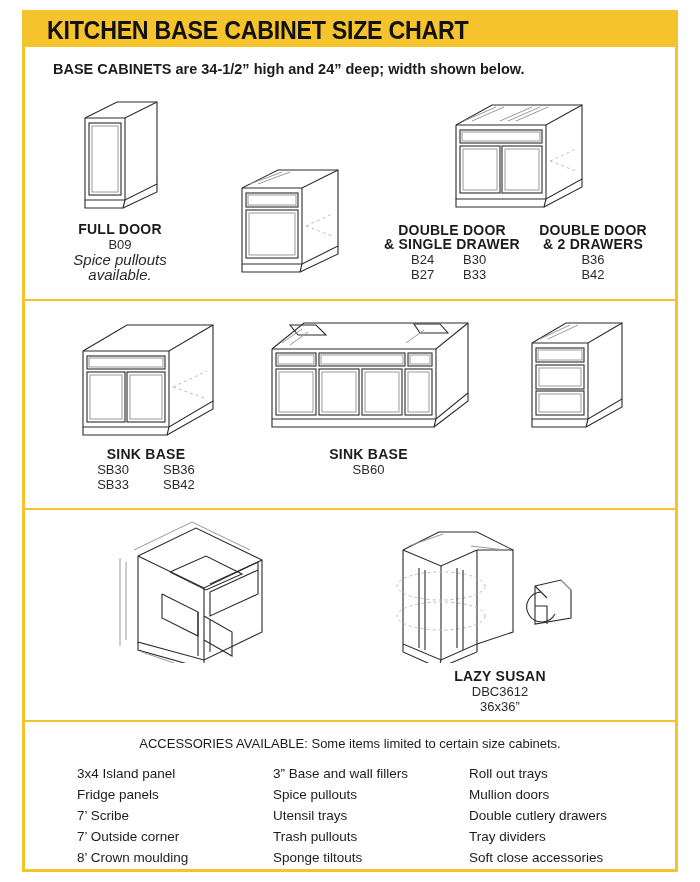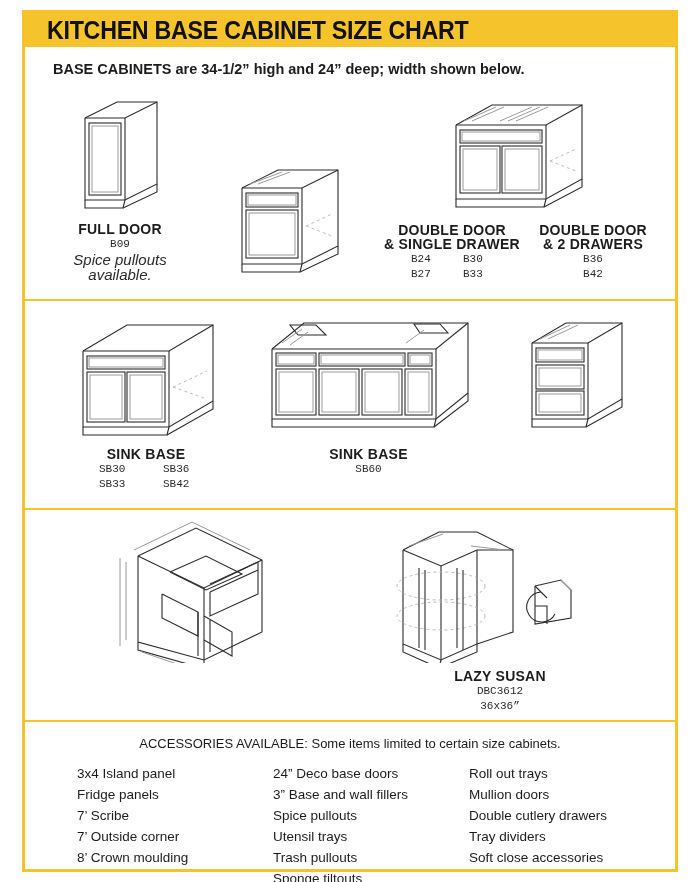--- a/index.html
+++ b/index.html
@@ -75,25 +75,24 @@
   }
   .cap .title {
     font-size: 14px;
     font-weight: bold;
     color: #1c1c1c;
     letter-spacing: 0.25px;
     line-height: 14px;
     white-space: pre-line;
   }
   .cap .codes {
-    font-size: 11px;
+    font-size: 13px;
     color: #2a2a2a;
     line-height: 15px;
     margin-top: 1px;
-    font-family: Liberation Mono, monospace;
   }
   .cap .codes .col2 {
     display: flex;
     justify-content: center;
     gap: 22px;
   }
   .cap .codes .col2 span { display: block; text-align: left; min-width: 30px; }
   .cap .note {
     font-size: 15px;
     font-style: italic;
@@ -424,21 +423,20 @@
     <div class="acc-head">ACCESSORIES AVAILABLE:  Some items limited to certain size cabinets.</div>
     <div class="acc-cols">
       <ul class="acc-col">
         <li>3x4 Island panel</li>
         <li>Fridge panels</li>
         <li>7’ Scribe</li>
         <li>7’ Outside corner</li>
         <li>8’ Crown moulding</li>
       </ul>
       <ul class="acc-col">
-        <li>24” Deco base doors</li>
         <li>3” Base and wall fillers</li>
         <li>Spice pullouts</li>
         <li>Utensil trays</li>
         <li>Trash pullouts</li>
         <li>Sponge tiltouts</li>
       </ul>
       <ul class="acc-col">
         <li>Roll out trays</li>
         <li>Mullion doors</li>
         <li>Double cutlery drawers</li>

